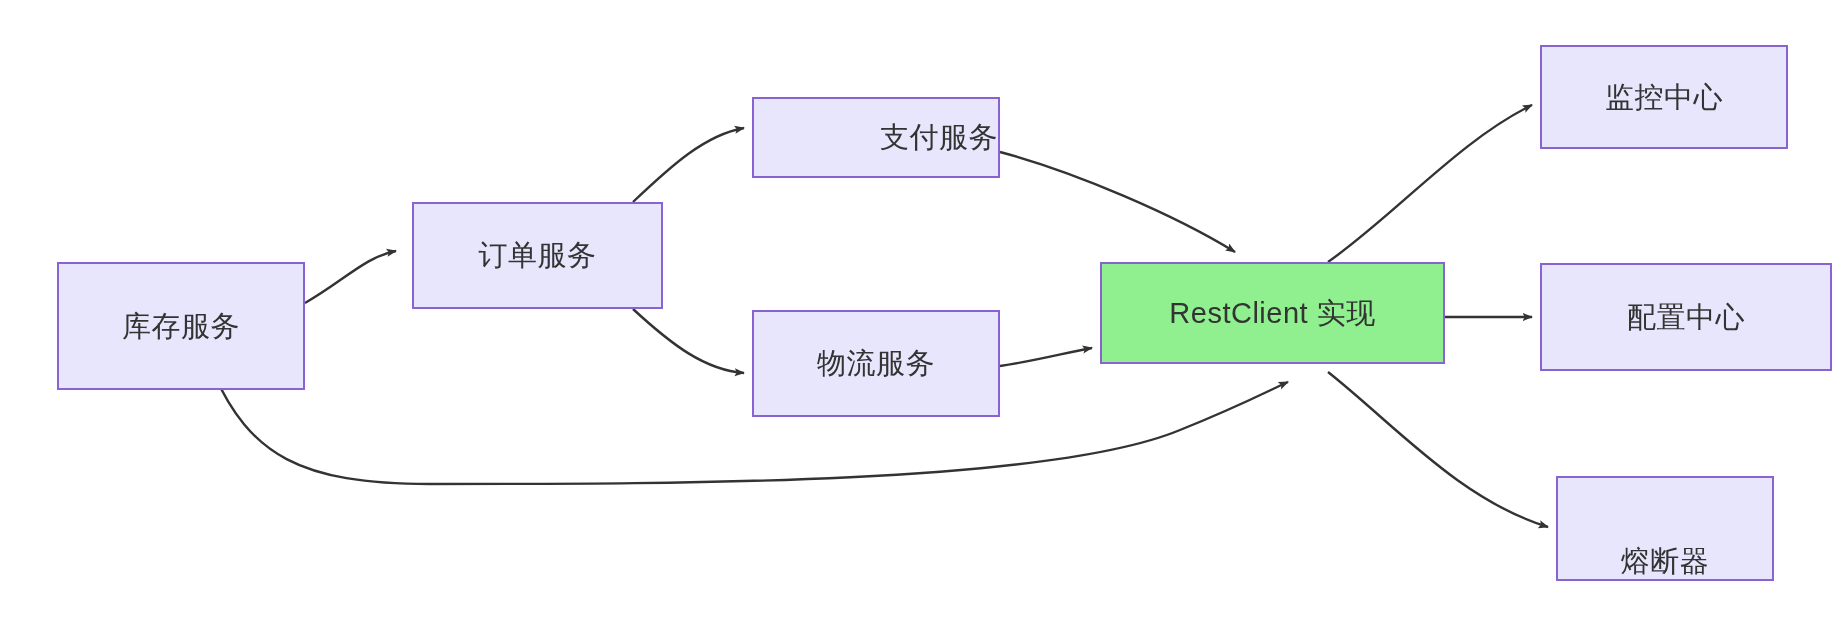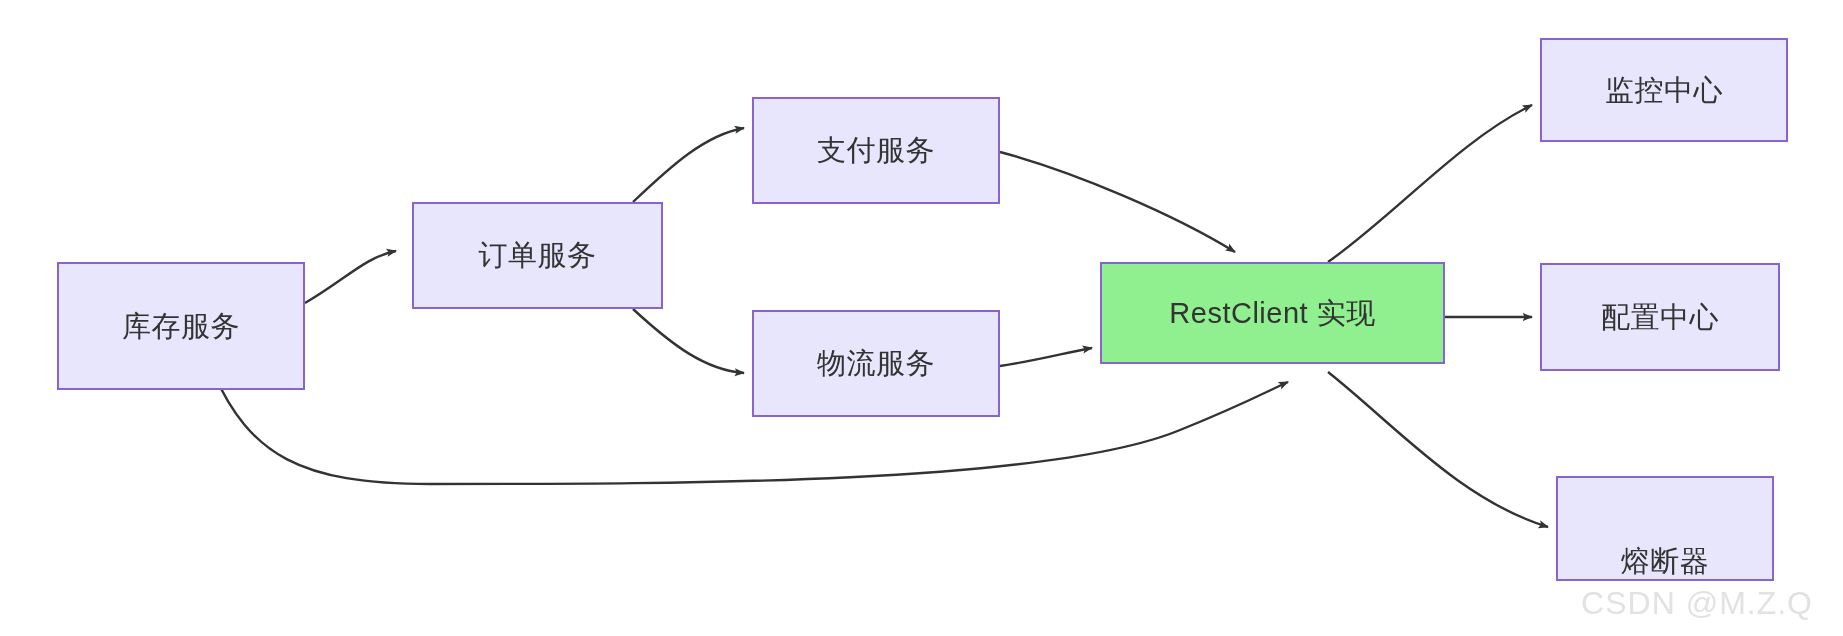--- a/index.html
+++ b/index.html
@@ -88,35 +88,34 @@
       </g>
   </svg>
 
   <div id="node-layer">
       <div class="node" style="left: 57px; top: 262px; width: 248px; height: 128px;">
         <span class="node-label">库存服务</span>
       </div>
       <div class="node" style="left: 404px; top: 202px; width: 251px; height: 107px; margin-left: 8px;">
         <span class="node-label">订单服务</span>
       </div>
-      <div class="node" style="left: 752px; top: 97px; width: 248px; height: 107px;">
+      <div class="node" style="left: 752px; top: 97px; width: 248px; height: 81px; justify-content: flex-end;">
         <span class="node-label">支付服务</span>
       </div>
       <div class="node" style="left: 752px; top: 310px; width: 248px; height: 107px;">
         <span class="node-label">物流服务</span>
       </div>
       <div class="node accent" style="left: 1100px; top: 262px; width: 345px; height: 102px;">
         <span class="node-label">RestClient 实现</span>
       </div>
-      <div class="node" style="left: 1540px; top: 38px; width: 248px; height: 104px;">
+      <div class="node" style="left: 1540px; top: 45px; width: 248px; height: 104px;">
         <span class="node-label">监控中心</span>
       </div>
-      <div class="node" style="left: 1540px; top: 263px; width: 240px; height: 108px;">
+      <div class="node" style="left: 1540px; top: 263px; width: 292px; height: 108px;">
         <span class="node-label">配置中心</span>
       </div>
       <div class="node" style="left: 1556px; top: 476px; width: 218px; height: 105px; align-items: flex-end;">
         <span class="node-label">熔断器</span>
       </div>
     </div>
 
-  <div class="watermark">CSDN @M.Z.Q</div>
 
 </div>
 
 </body></html>

